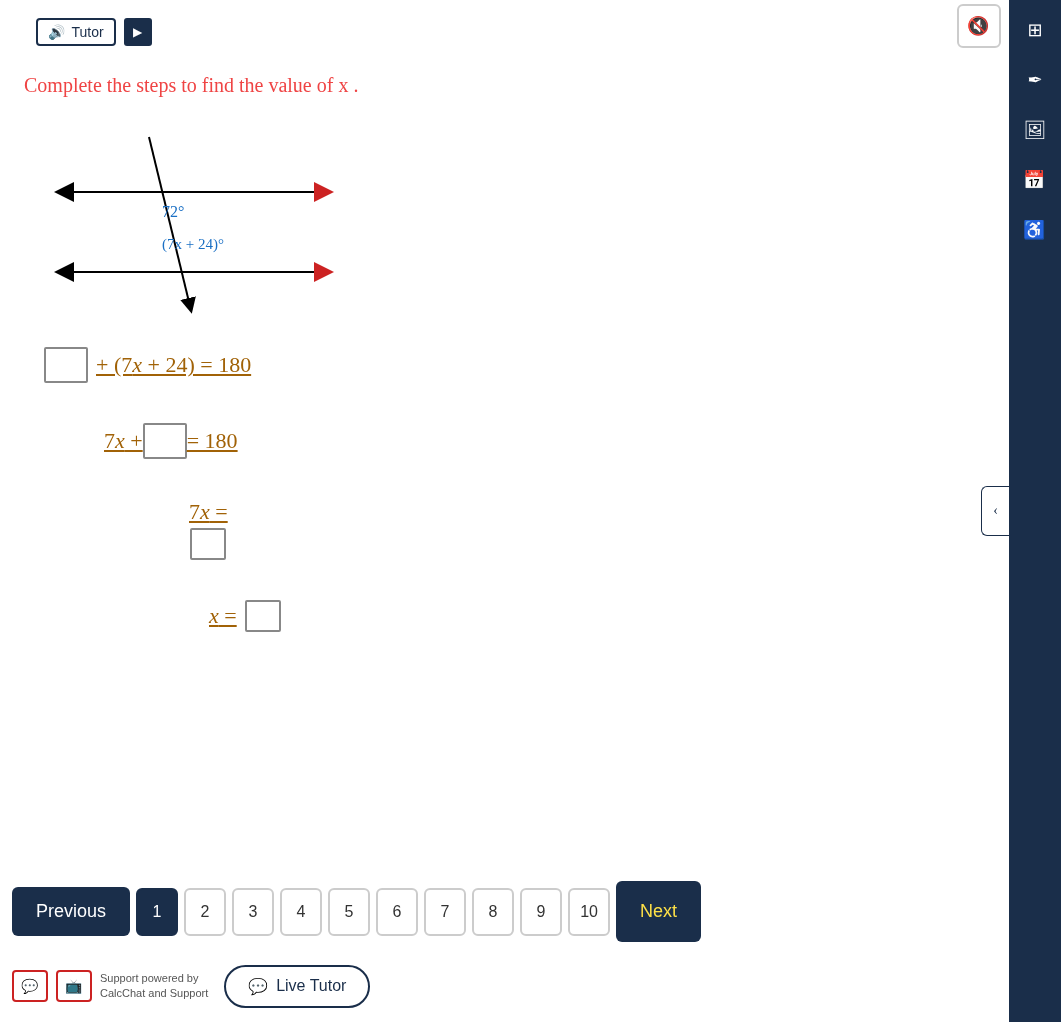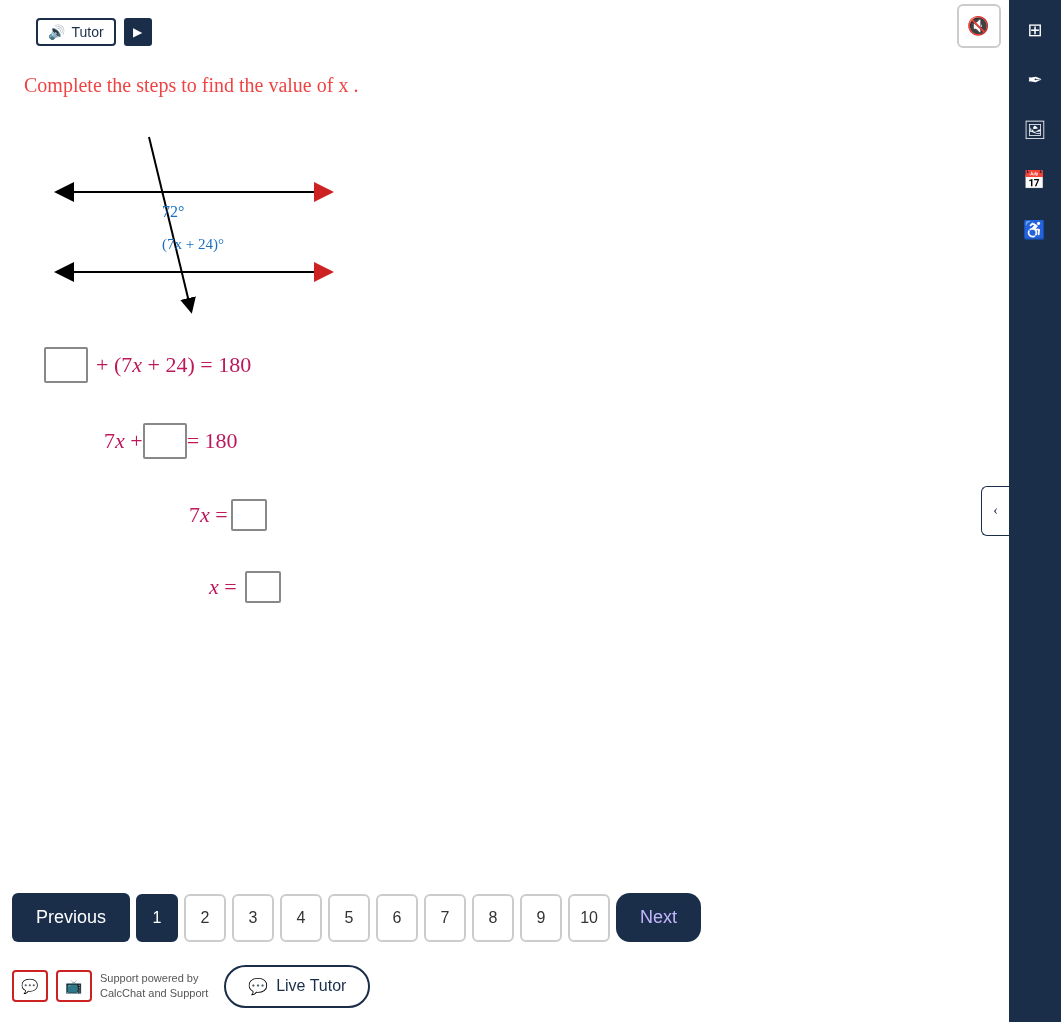--- a/index.html
+++ b/index.html
@@ -135,21 +135,22 @@
 
     
     .math-steps {
       padding: 0 20px;
     }
     .math-row {
       display: flex;
       align-items: center;
       margin-bottom: 40px;
       font-size: 22px;
-      color: #be185d;
+      color: #a16207;
+      text-decoration: underline;
     }
 
     .answer-box {
       display: inline-block;
       width: 44px;
       height: 36px;
       border: 2px solid #888;
       border-radius: 2px;
       vertical-align: middle;
     }
@@ -175,24 +176,24 @@
       border: none;
       border-radius: 6px;
       padding: 14px 24px;
       font-size: 18px;
       cursor: pointer;
       font-family: Arial, sans-serif;
       font-weight: 400;
     }
     .nav-btn-next {
       background: #1a2e4a;
-      color: #c4b5fd;
+      color: #fde047;
       border: none;
-      border-radius: 14px;
-      padding: 14px 24px;
+      border-radius: 6px;
+      padding: 20px 24px;
       font-size: 18px;
       cursor: pointer;
       font-family: Arial, sans-serif;
       font-weight: 500;
     }
     .page-num {
       width: 42px;
       height: 48px;
       border: 2px solid #ccc;
       border-radius: 6px;
@@ -347,21 +348,21 @@
 
     <div class="math-row indent-2" style="margin-left: 60px;">
       <div style="display:flex; align-items:center; ">
         <span style="font-family: Georgia, serif; font-size:22px;">7<span style="font-style:italic;">x</span> + </span>
         <span class="answer-box"></span>
         <span style="font-family: Georgia, serif; font-size:22px;"> = 180</span>
       </div>
     </div>
 
     <div class="math-row" style="margin-left: 145px;">
-      <div style="display:flex; align-items:center; gap:3px;">
+      <div style="display:flex; align-items:center; gap:3px;flex-direction:column;">
         <span style="font-family: Georgia, serif; font-size:22px;">7<span style="font-style:italic;">x</span> = </span>
         <span class="answer-box answer-box-sm"></span>
       </div>
     </div>
 
     <div class="math-row" style="margin-left: 165px;">
       <div style="display:flex; align-items:center; gap:8px;">
         <span style="font-family: Georgia, serif; font-size:22px;"><span style="font-style:italic;">x</span> = </span>
         <span class="answer-box answer-box-sm"></span>
       </div>

